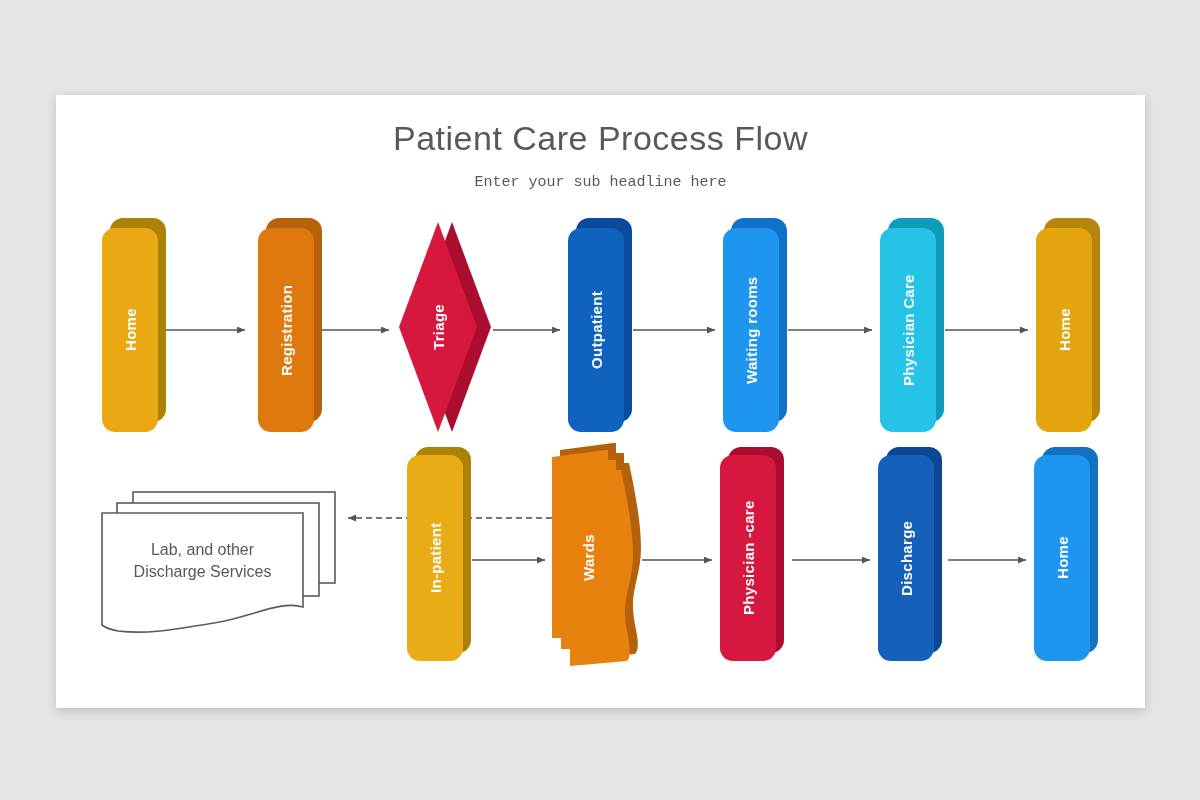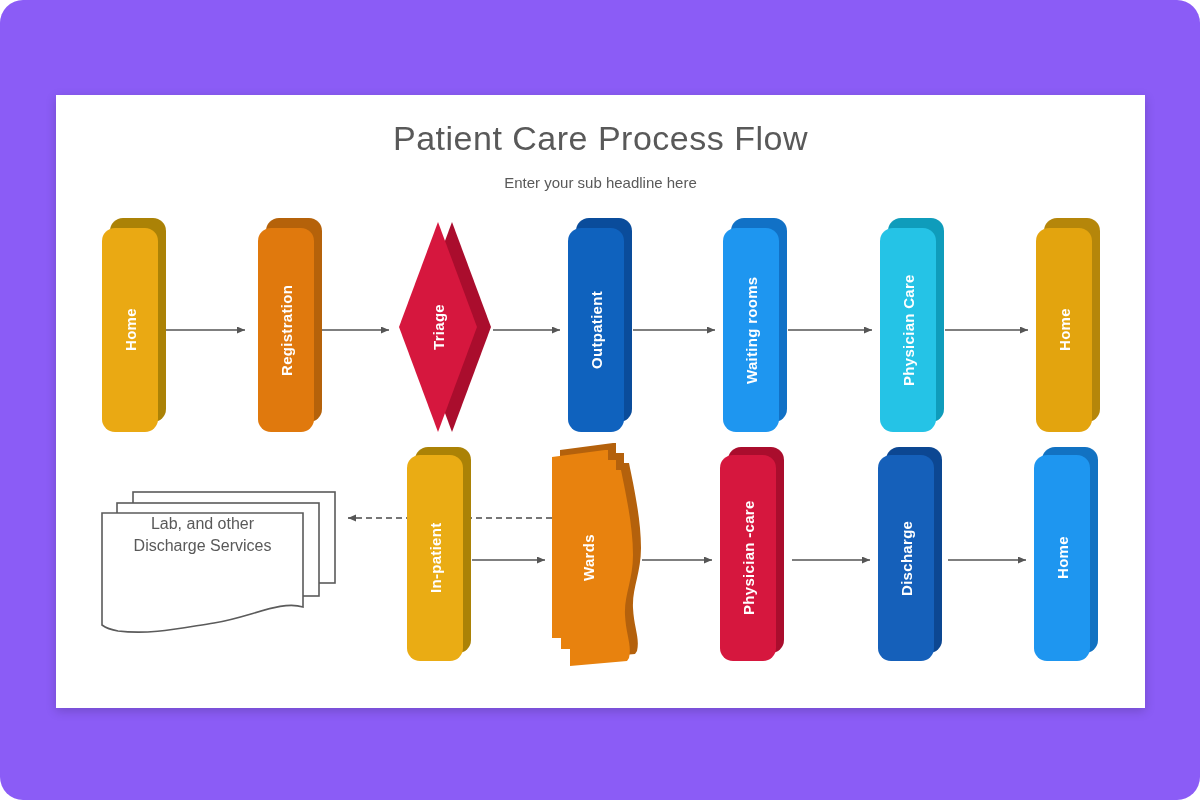--- a/index.html
+++ b/index.html
@@ -20,20 +20,21 @@
     left:0;top:24px;width:100%;
     text-align:center;
     font-size:34px;
     letter-spacing:0.5px;
   }
   .subtitle{
     position:absolute;
     left:0;top:79px;width:100%;
     text-align:center;
     font-size:15px;
+    font-family:Liberation Mono, monospace;
   }
   .overlay{
     position:absolute;left:0;top:0;
     width:1089px;height:613px;
   }
   .bar{
     position:absolute;
     width:56px;
   }
   .bar-top{top:133px;height:204px;}
@@ -66,29 +67,29 @@
   .float-label{
     position:absolute;
     display:flex;align-items:center;justify-content:center;
   }
   .triage-label{left:343px;top:127px;width:78px;height:210px;}
   .wards-label{left:496px;top:360px;width:72px;height:206px;}
   .doc-text{
     position:absolute;
     left:46px;top:418px;width:201px;height:96px;
     display:flex;flex-direction:column;
-    align-items:center;justify-content:flex-start;
+    align-items:center;justify-content:center;
     font-size:16px;line-height:1.35;
     text-align:center;
   }
 </style>
 </head>
 <body>
 
-<div class="stage" style="background: #8b5cf6; border-radius: 23px;">
+<div class="stage" style="background: #e5e5e5;">
 
   <div class="slide" style="background: rgb(255, 255, 255);">
 
     <div class="title" style="color: rgb(89, 89, 89);">Patient Care Process Flow</div>
     <div class="subtitle" style="color: rgb(89, 89, 89);">Enter your sub headline here</div>
 
     <svg class="overlay" viewBox="0 0 1089 613">
       <defs>
         <marker id="ah" markerUnits="userSpaceOnUse" markerWidth="10" markerHeight="8" refX="8" refY="3.5" orient="auto">
           <path d="M0,0 L8,3.5 L0,7 Z" fill="#555555"></path>

